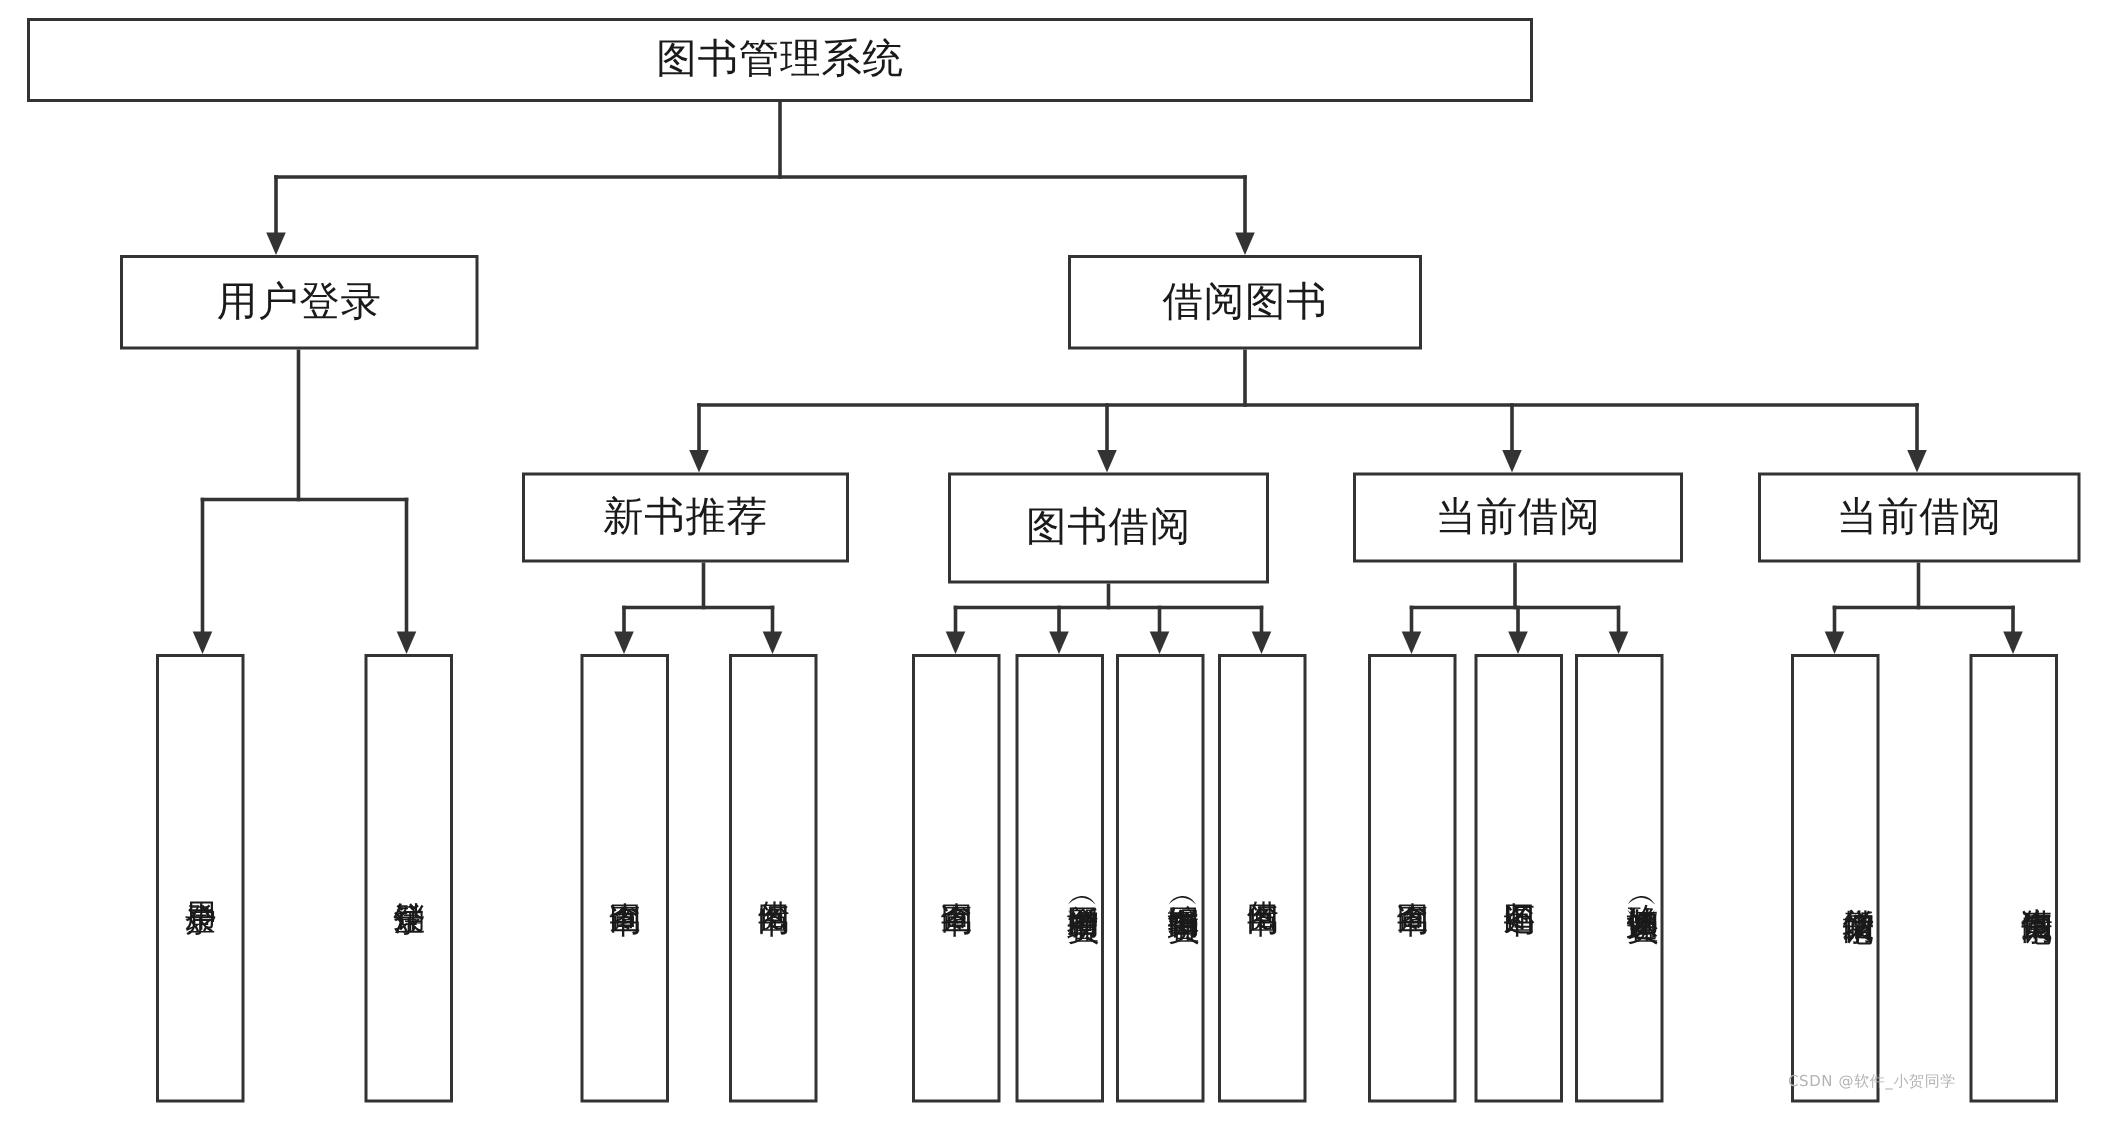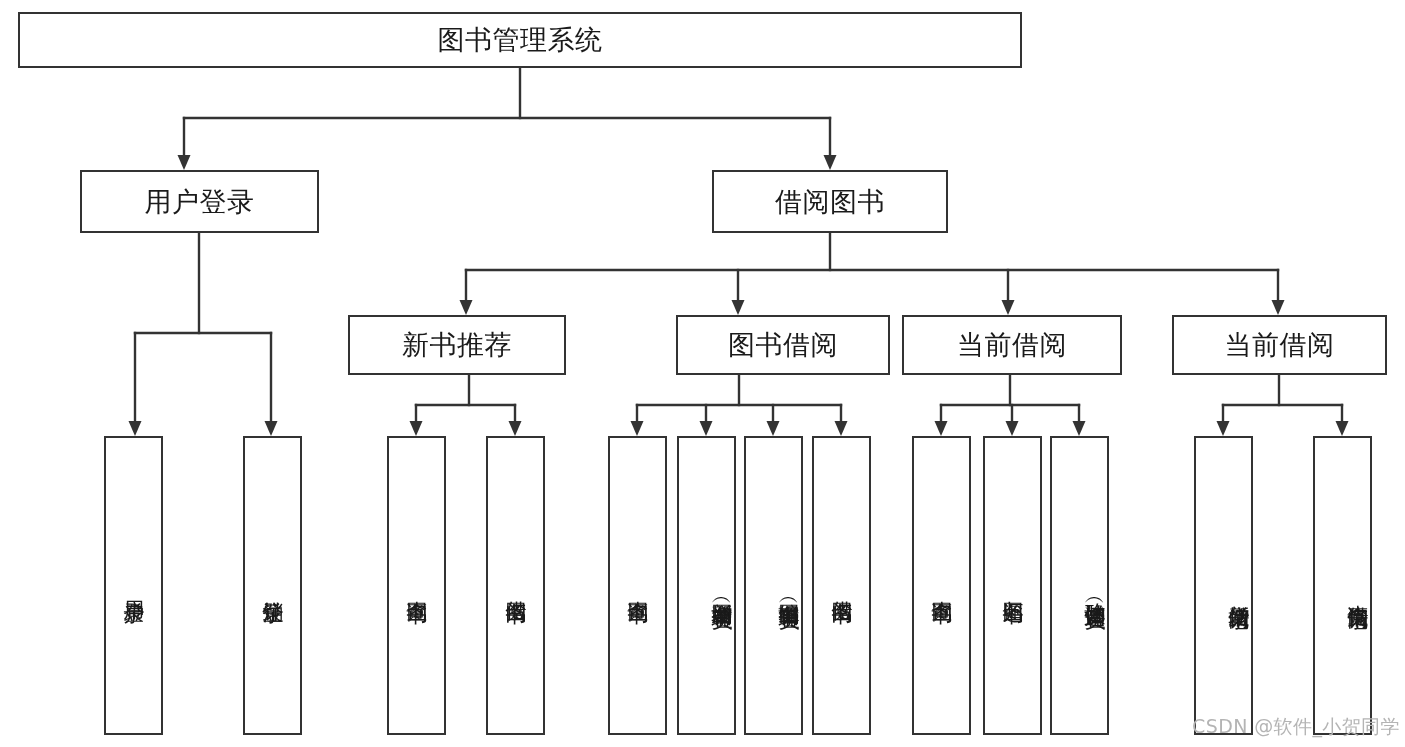--- a/index.html
+++ b/index.html
@@ -50,21 +50,21 @@
     padding-top: 10px;
     align-items: flex-start;
     justify-content: center;
   }
   .node-v.center-v {
     align-items: center;
     padding-top: 0;
   }
   .watermark {
     position: absolute;
-    font-size: 19px;
+    font-size: 10px;
     color: #b4b4b4;
     white-space: nowrap;
     letter-spacing: 0.4px;
   }
 </style>
 </head>
 <body>
 
 <div id="canvas">
   <svg id="edges" viewBox="0 0 1405 747" xmlns="http://www.w3.org/2000/svg">
@@ -127,21 +127,21 @@
       </div>
       <div class="node node-l2 node-h" style="left: 80px; top: 170px; width: 239px; height: 63px;">
         <span>用户登录</span>
       </div>
       <div class="node node-l2 node-h" style="left: 712px; top: 170px; width: 236px; height: 63px;">
         <span>借阅图书</span>
       </div>
       <div class="node node-l3 node-h" style="left: 348px; top: 315px; width: 218px; height: 60px;">
         <span>新书推荐</span>
       </div>
-      <div class="node node-l3 node-h" style="left: 632px; top: 315px; width: 214px; height: 60px; margin-left: 44px;">
+      <div class="node node-l3 node-h" style="left: 632px; top: 315px; width: 214px; height: 74px;">
         <span>图书借阅</span>
       </div>
       <div class="node node-l3 node-h" style="left: 902px; top: 315px; width: 220px; height: 60px;">
         <span>当前借阅</span>
       </div>
       <div class="node node-l3 node-h" style="left: 1172px; top: 315px; width: 215px; height: 60px;">
         <span>当前借阅</span>
       </div>
       <div class="node node-leaf node-v center-v" style="left: 104px; top: 436px; width: 59px; height: 299px;">
         <span>用户登录</span>

